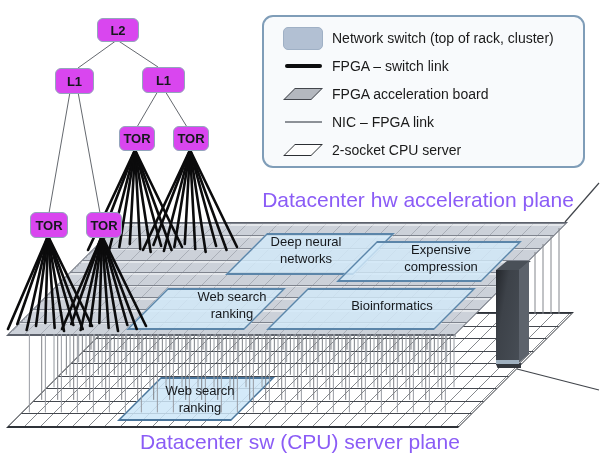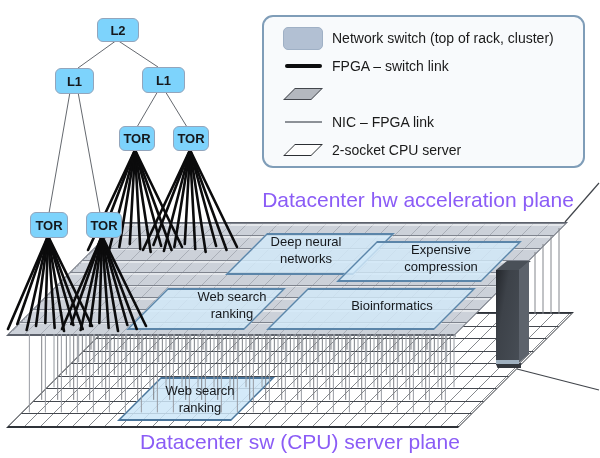--- a/index.html
+++ b/index.html
@@ -3,21 +3,21 @@
 <meta charset="utf-8">
 <style>
   html,body{margin:0;padding:0;background:#ffffff;}
   #stage{
     position:relative;width:600px;height:458px;overflow:hidden;background:#ffffff;
     font-family:"Liberation Sans",sans-serif;color:#16181c;
   }
   
   .node{
     position:absolute;display:flex;align-items:center;justify-content:center;
-    background:#7dd3fc;border:1px solid #93a5bc;border-radius:6px;
+    background:#d946ef;border:1px solid #93a5bc;border-radius:6px;
     font-size:13px;font-weight:600;color:#15181c;z-index:6;
   }
   
   .plane{position:absolute;transform:skewX(-45deg);transform-origin:0 0;}
   .plane-upper{
     left:120px;top:222px;width:446px;height:111px;z-index:2;
     background:
       repeating-linear-gradient(to bottom,#7e838d 0 1px,rgba(255,255,255,.48) 1px 2.6px,transparent 2.6px 12.33px),
       repeating-linear-gradient(to right,#82879177 0 1px,transparent 1px 15.9px),
       #ccd1d9;
@@ -386,20 +386,21 @@
     <div class="legend-row">
       <span class="legend-icon-cell">
           <span class="sw-thick-line"></span>
         </span>
       <span class="legend-label">FPGA – switch link</span>
     </div>
     <div class="legend-row">
       <span class="legend-icon-cell">
           <span class="sw-fpga-board"></span>
         </span>
+      <span class="legend-label">FPGA acceleration board</span>
     </div>
     <div class="legend-row">
       <span class="legend-icon-cell">
           <span class="sw-thin-line"></span>
         </span>
       <span class="legend-label">NIC – FPGA link</span>
     </div>
     <div class="legend-row">
       <span class="legend-icon-cell">
           <span class="sw-cpu-server"></span>

